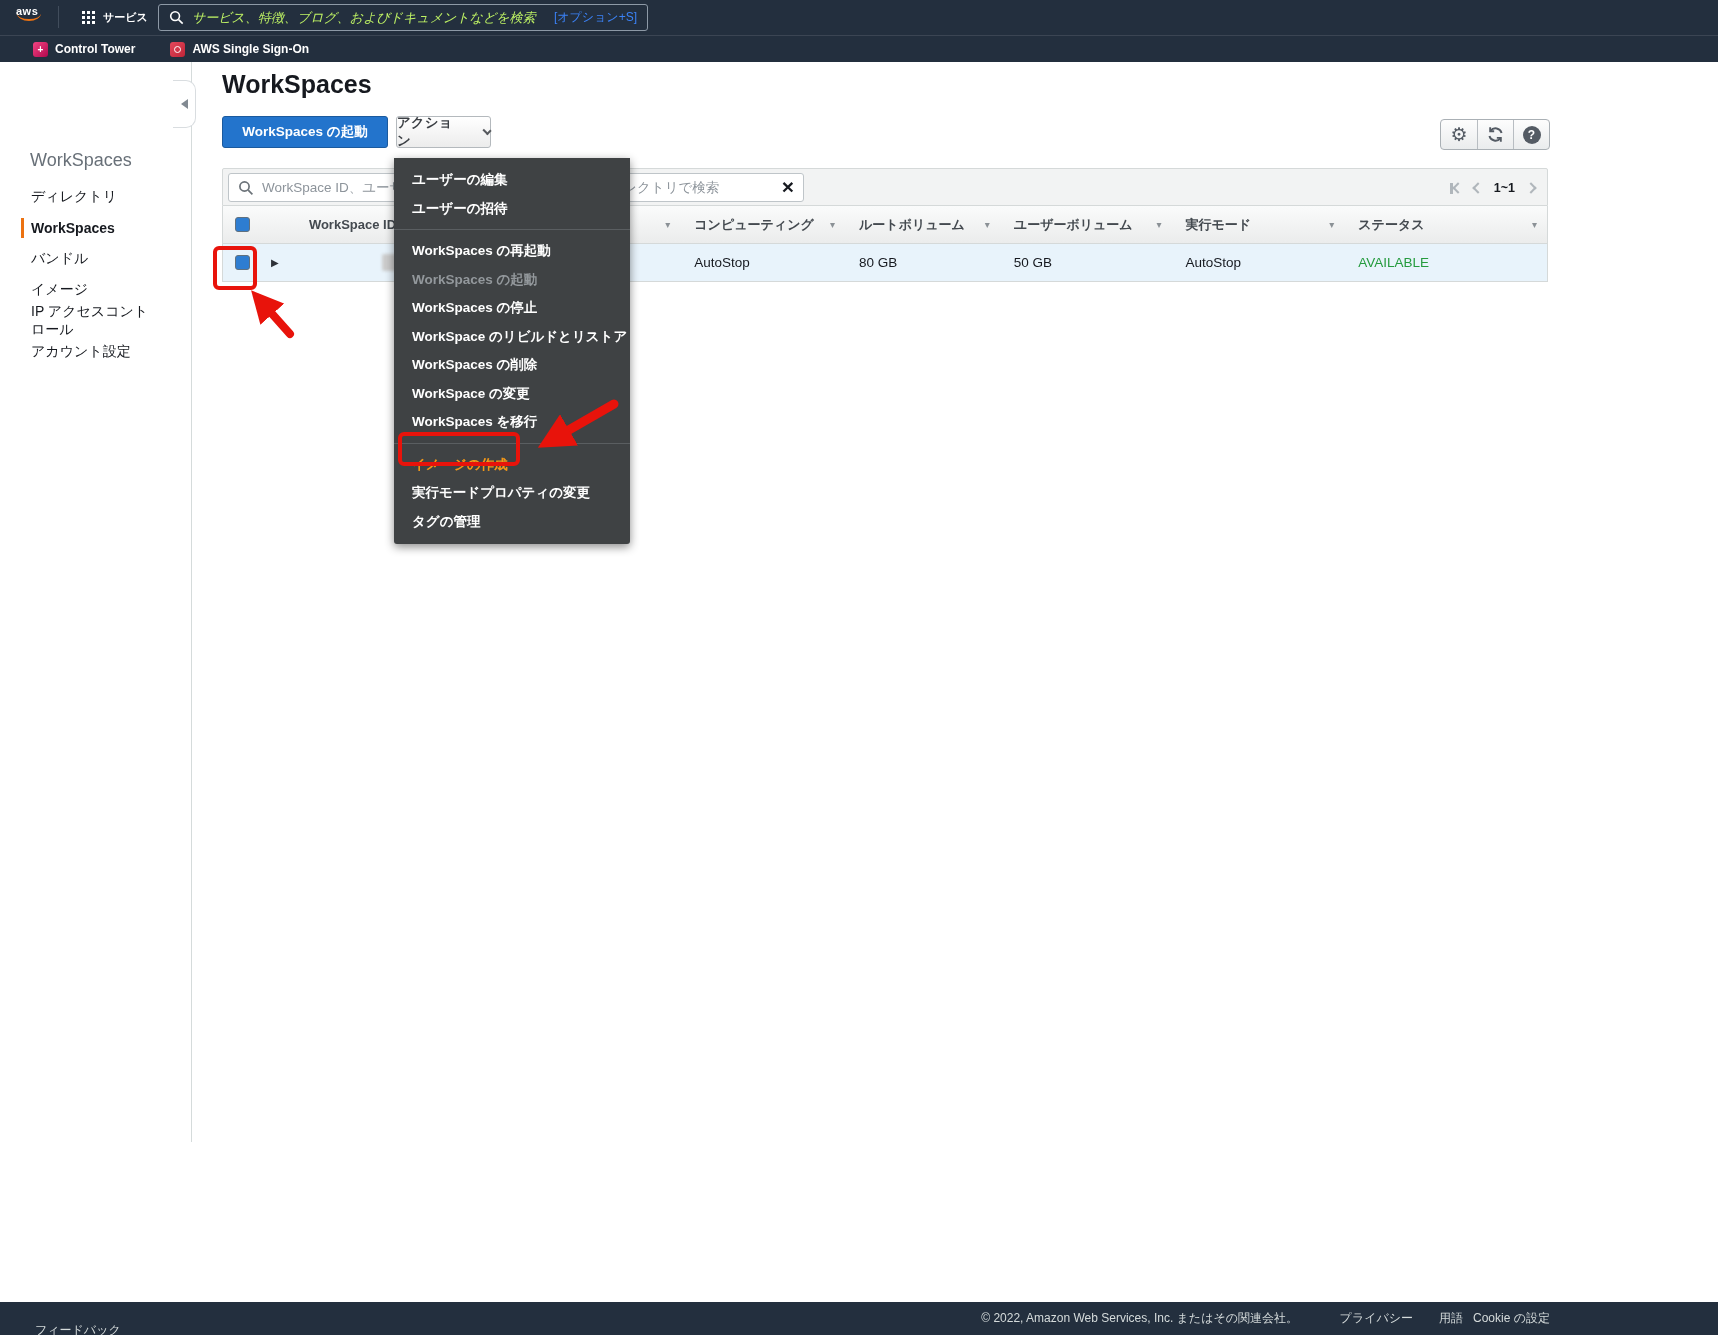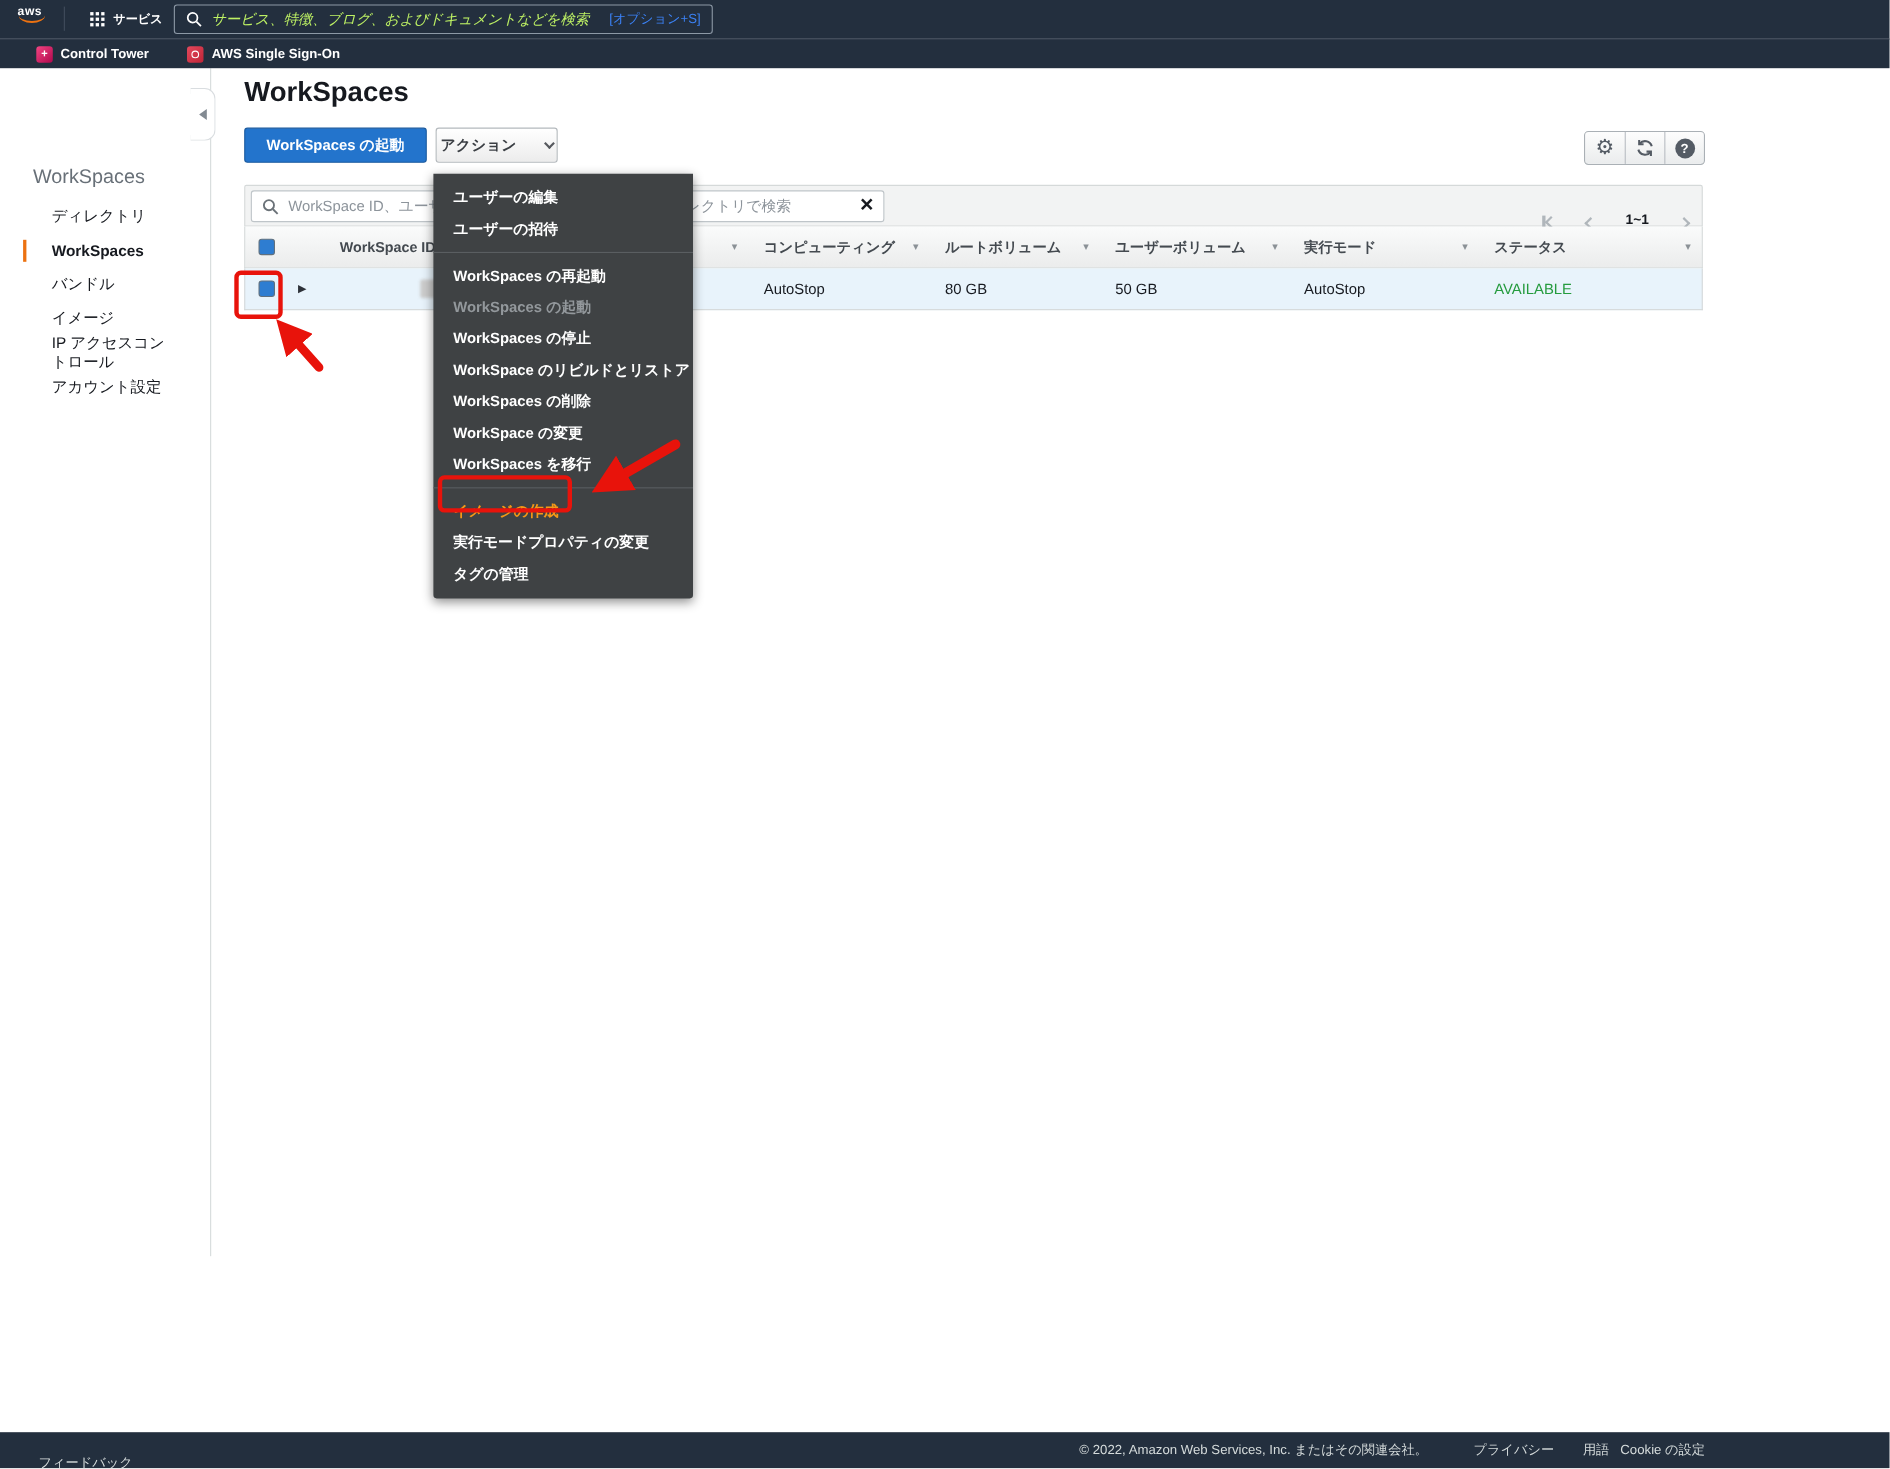--- a/index.html
+++ b/index.html
@@ -26,45 +26,45 @@
   .fav-item { display:flex; align-items:center; gap:7px; color:#fff; font-size:12px; font-weight:bold; margin-left:35px; cursor:pointer; }
   .fav-item:first-child { margin-left:33px; }
   .fav-ico { width:15px; height:15px; border-radius:3px; display:flex; align-items:center; justify-content:center; color:#fff; font-size:10px; font-weight:bold; }
   .fav-ico.ct { background:linear-gradient(135deg,#f34482,#b0084d); }
   .fav-ico.sso { background:linear-gradient(135deg,#e4485c,#bf2537); }
   .fav-ico.sso i { width:7px; height:7px; border:1.4px solid #fff; border-radius:50%; }
 
   
   .sidebar { position:absolute; left:0; top:62px; width:192px; height:1080px; background:#fff; border-right:1px solid #d5dbdb; }
   .sb-title { position:absolute; left:30px; top:88px; font-size:18px; color:#687078; }
-  .sb-item { position:absolute; left:0; width:150px; height:26px; display:flex; align-items:center; padding-left:47px; font-size:14px; color:#16191f; cursor:pointer; }
+  .sb-item { position:absolute; left:0; width:150px; height:26px; display:flex; align-items:center; padding-left:31px; font-size:14px; color:#16191f; cursor:pointer; }
   .sb-item.active { font-weight:bold; }
   .sb-item.active::before { content:""; position:absolute; left:21px; top:3px; bottom:3px; width:3px; background:#ec7211; }
   .collapse-tab { position:absolute; left:173px; top:80px; width:23px; height:48px; background:#fff; border:1px solid #d9dde0; border-left:none; border-radius:0 10px 10px 0; z-index:6; display:flex; align-items:center; justify-content:center; cursor:pointer; }
   .tri-left { width:0; height:0; border-top:5px solid transparent; border-bottom:5px solid transparent; border-right:7px solid #828a92; }
 
   
   .page-title { position:absolute; left:222px; top:70px; font-size:25px; font-weight:bold; color:#16191f; }
   .btn { display:flex; align-items:center; justify-content:center; font-size:13.5px; font-weight:bold; border-radius:3px; cursor:pointer; }
   .btn-primary { position:absolute; left:222px; top:116px; width:166px; height:32px; background:#2374cc; border:1px solid #1b5a9e; color:#fff; }
-  .btn-default { position:absolute; left:396px; top:116px; width:111px; height:32px; background:linear-gradient(#ffffff,#ececec); border:1px solid #b4b9bd; color:#3b3f44; gap:26px; }
+  .btn-default { position:absolute; left:396px; top:116px; width:95px; height:32px; background:linear-gradient(#ffffff,#ececec); border:1px solid #b4b9bd; color:#3b3f44; gap:26px; }
   .chev-down { width:7px; height:7px; border-left:2px solid #56595e; border-bottom:2px solid #56595e; transform:rotate(-45deg); margin-top:-3px; }
   .icon-group { position:absolute; left:1440px; top:119px; height:31px; display:flex; border:1px solid #aab0b5; border-radius:4px; background:linear-gradient(#fdfdfd,#eaeced); overflow:hidden; }
   .icon-btn { width:36px; height:29px; display:flex; align-items:center; justify-content:center; cursor:pointer; }
   .icon-btn + .icon-btn { border-left:1px solid #b8bdc2; }
   .gear-glyph { font-size:19px; color:#545b64; line-height:1; }
   .help-filled { width:18px; height:18px; border-radius:50%; background:#545b64; color:#fff; font-size:12px; font-weight:bold; display:flex; align-items:center; justify-content:center; }
 
   
   .toolbar { position:absolute; left:222px; top:168px; width:1326px; height:38px; background:#f2f3f3; border:1px solid #d5d9d9; border-radius:2px 2px 0 0; }
   .filter-box { position:absolute; left:5px; top:4px; width:576px; height:29px; background:#fff; border:1px solid #bfc5c9; border-radius:3px; display:flex; align-items:center; padding:0 9px; gap:8px; }
   .filter-box input { flex:1; border:none; outline:none; font-size:13.5px; color:#16191f; background:transparent; font-family:inherit; }
   .filter-box input::placeholder { color:#8d949b; opacity:1; }
   .clear-x { font-size:21px; font-weight:bold; color:#16191f; line-height:1; cursor:pointer; margin-top:-2px; }
-  .pager { position:absolute; right:12px; top:0; height:38px; display:flex; align-items:flex-end; gap:28px; }
+  .pager { position:absolute; right:12px; top:0; height:38px; display:flex; align-items:center; gap:12px; }
   .pg-chev { width:8px; height:8px; border-left:2.4px solid #b0b6bb; border-bottom:2.4px solid #b0b6bb; cursor:pointer; }
   .pg-prev { transform:rotate(45deg); }
   .pg-next { transform:rotate(-135deg); }
   .pg-first { display:flex; align-items:center; gap:1px; cursor:pointer; }
   .pg-first .bar { width:2.4px; height:11px; background:#b0b6bb; }
   .pg-count { font-size:12.5px; font-weight:bold; color:#16191f; }
 
   
   .thead { position:absolute; left:222px; top:206px; width:1326px; height:38px; background:linear-gradient(#fafbfb,#ebecec); border:1px solid #d5d9d9; border-top:none; display:flex; }
   .trow { position:absolute; left:222px; top:244px; width:1326px; height:38px; background:#e8f3fb; border:1px solid #d5d9d9; border-top:none; display:flex; }

